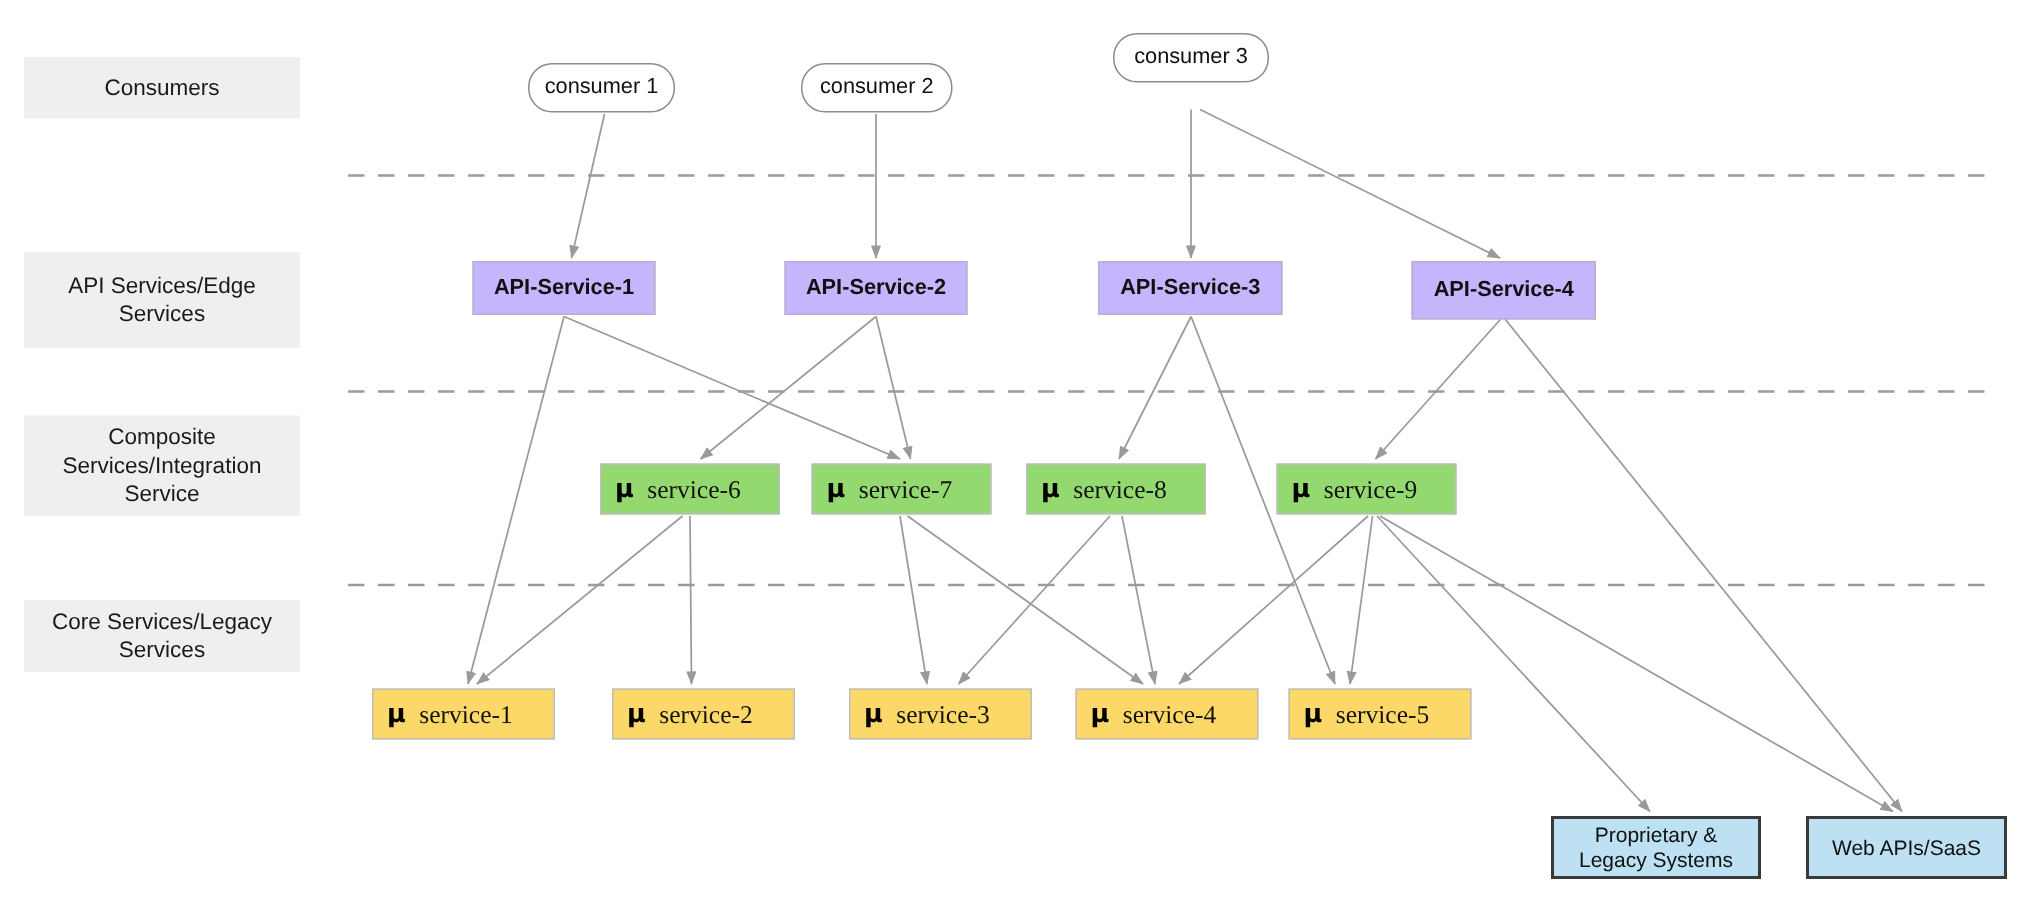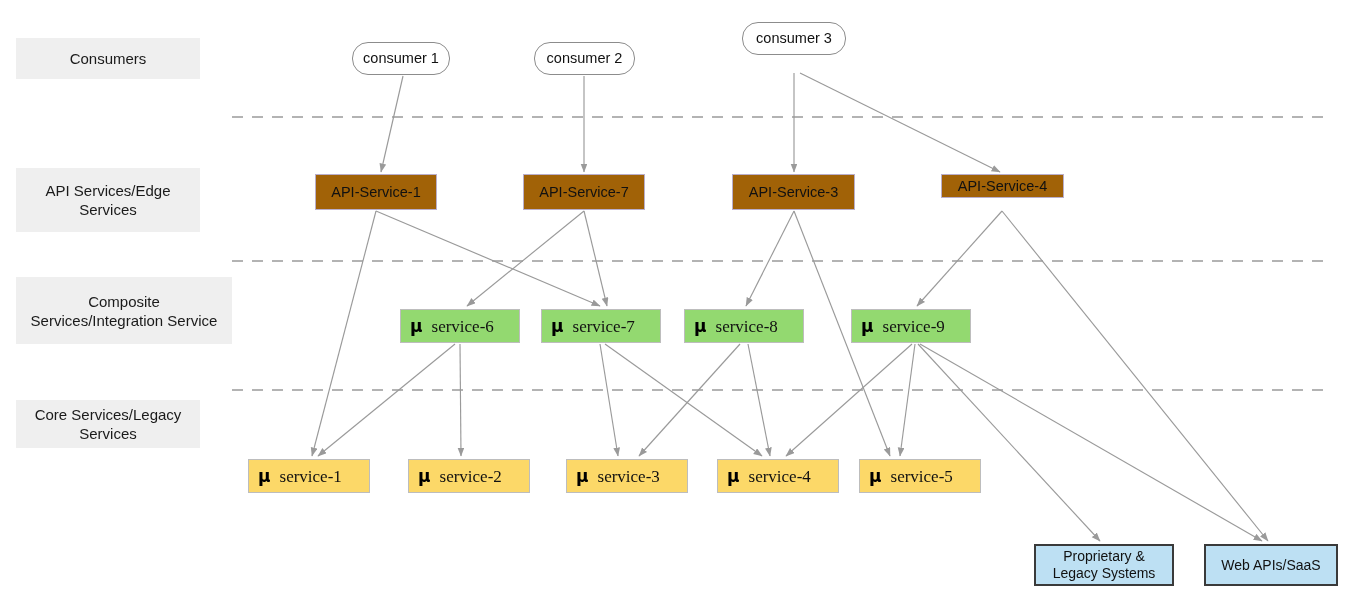--- a/index.html
+++ b/index.html
@@ -49,22 +49,23 @@
     color: #111111;
     line-height: 17px;
     text-align: center;
   }
   .node-consumer {
     background: #ffffff;
     border: 1.4px solid #8c8c8c;
     border-radius: 16px;
   }
   .node-api {
-    background: #a16207;
+    background: #c4b5fd;
     border: 1.2px solid #b9aecb;
+    font-weight: bold;
   }
   .node-composite {
     background: #93d970;
     border: 1.2px solid #bdbdbd;
     justify-content: flex-start;
     padding-left: 9px;
   }
   .node-core {
     background: #fcd868;
     border: 1.2px solid #bdbdbd;
@@ -130,43 +131,43 @@
         <line x1="912" y1="344" x2="786" y2="456" stroke="#9a9a9a" stroke-width="1.15" marker-end="url(#arrow)"></line>
         <line x1="915" y1="344" x2="900" y2="456" stroke="#9a9a9a" stroke-width="1.15" marker-end="url(#arrow)"></line>
         <line x1="918" y1="344" x2="1100" y2="541" stroke="#9a9a9a" stroke-width="1.15" marker-end="url(#arrow)"></line>
         <line x1="920" y1="344" x2="1262" y2="541" stroke="#9a9a9a" stroke-width="1.15" marker-end="url(#arrow)"></line>
       </g>
   </svg>
 
   <div id="layer-label-group">
       <div class="layer-label" style="left: 16px; top: 38px; width: 184px; height: 41px;">Consumers</div>
       <div class="layer-label" style="left: 16px; top: 168px; width: 184px; height: 64px;">API Services/Edge Services</div>
-      <div class="layer-label" style="left: 16px; top: 277px; width: 216px; height: 67px;">Composite Services/Integration Service</div>
+      <div class="layer-label" style="left: 16px; top: 277px; width: 184px; height: 67px;">Composite Services/Integration Service</div>
       <div class="layer-label" style="left: 16px; top: 400px; width: 184px; height: 48px;">Core Services/Legacy Services</div>
     </div>
   <div id="node-group">
       <div class="node node-consumer" style="left: 352px; top: 42px; width: 98px; height: 33px;">
         <span>consumer 1</span>
       </div>
       <div class="node node-consumer" style="left: 534px; top: 42px; width: 101px; height: 33px;">
         <span>consumer 2</span>
       </div>
       <div class="node node-consumer" style="left: 742px; top: 22px; width: 104px; height: 33px;">
         <span>consumer 3</span>
       </div>
       <div class="node node-api" style="left: 315px; top: 174px; width: 122px; height: 36px;">
         <span>API-Service-1</span>
       </div>
       <div class="node node-api" style="left: 523px; top: 174px; width: 122px; height: 36px;">
-        <span>API-Service-7</span>
+        <span>API-Service-2</span>
       </div>
       <div class="node node-api" style="left: 732px; top: 174px; width: 123px; height: 36px;">
         <span>API-Service-3</span>
       </div>
-      <div class="node node-api" style="left: 941px; top: 174px; width: 123px; height: 24px;">
+      <div class="node node-api" style="left: 941px; top: 174px; width: 123px; height: 39px;">
         <span>API-Service-4</span>
       </div>
       <div class="node node-composite" style="left: 400px; top: 309px; width: 120px; height: 34px;">
         <span class="mu">μ</span>
         <span class="svc-name">service-6</span>
       </div>
       <div class="node node-composite" style="left: 541px; top: 309px; width: 120px; height: 34px;">
         <span class="mu">μ</span>
         <span class="svc-name">service-7</span>
       </div>

